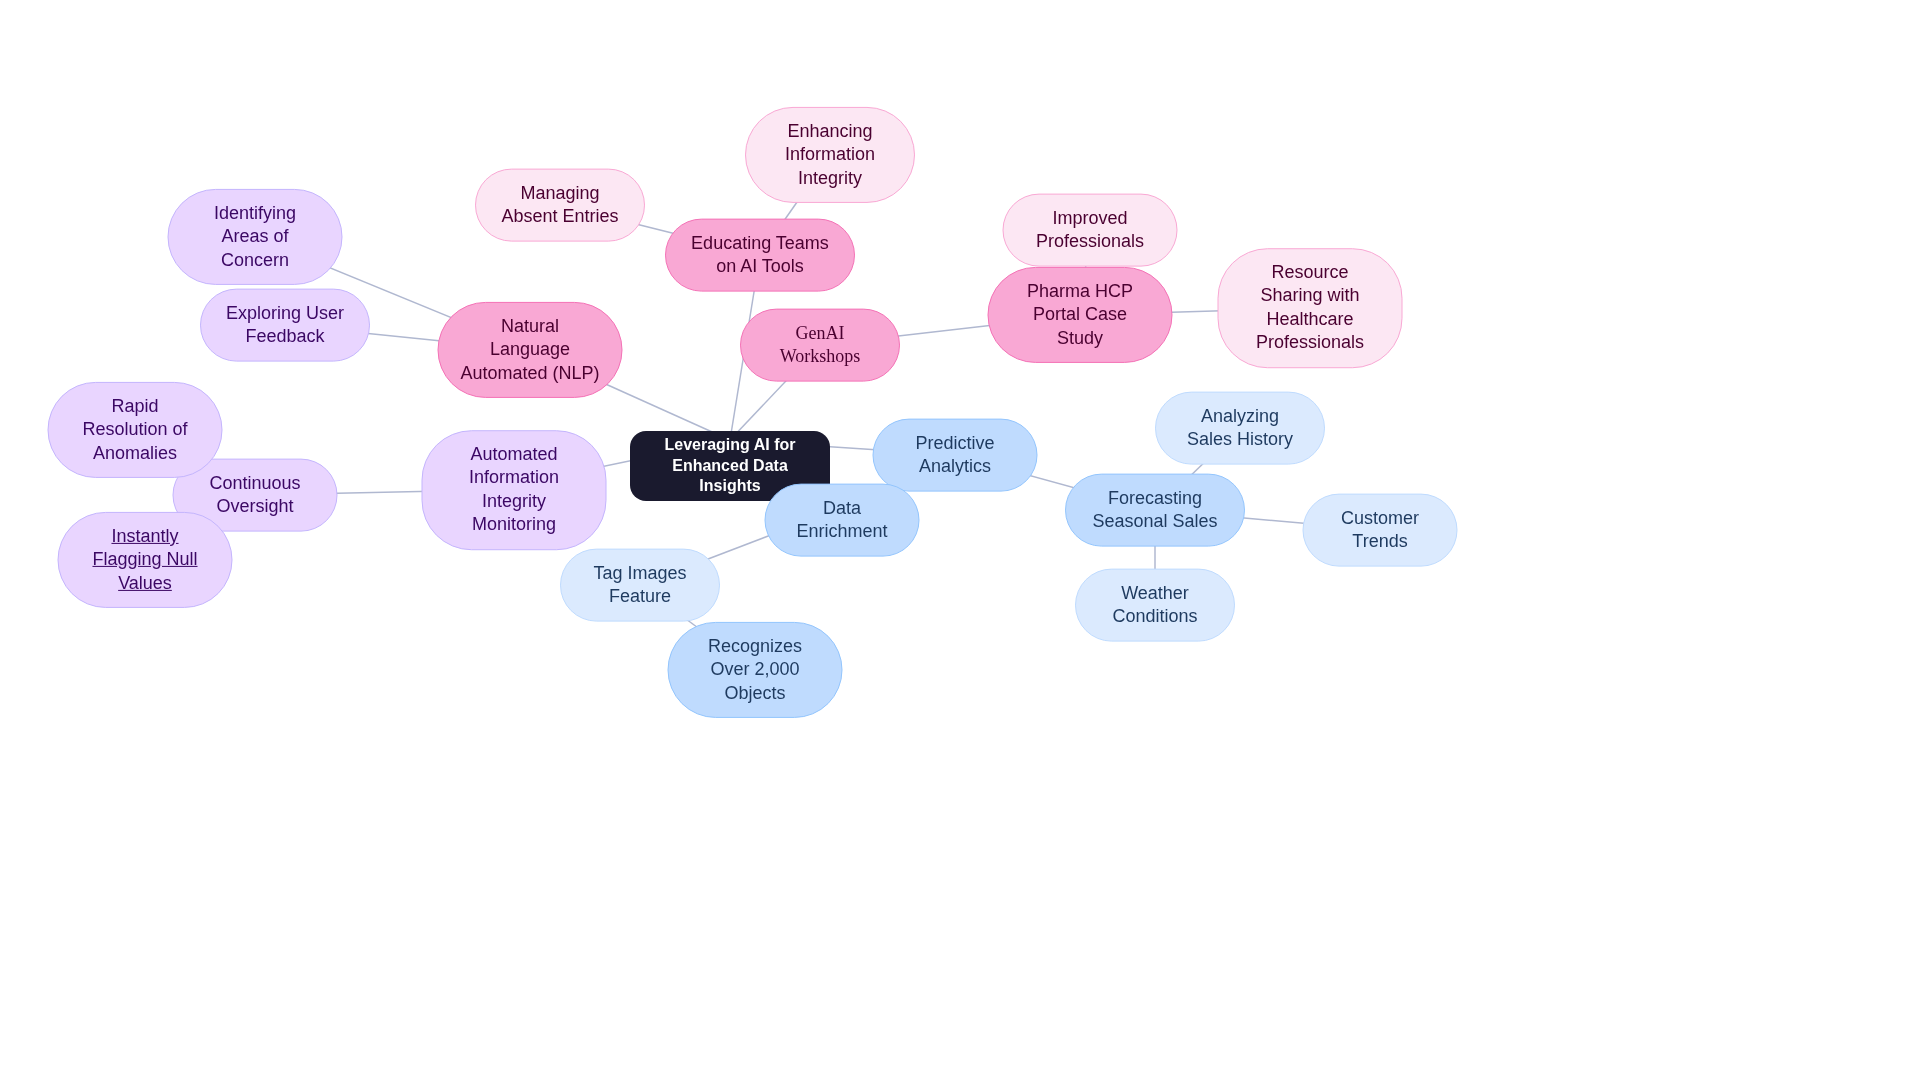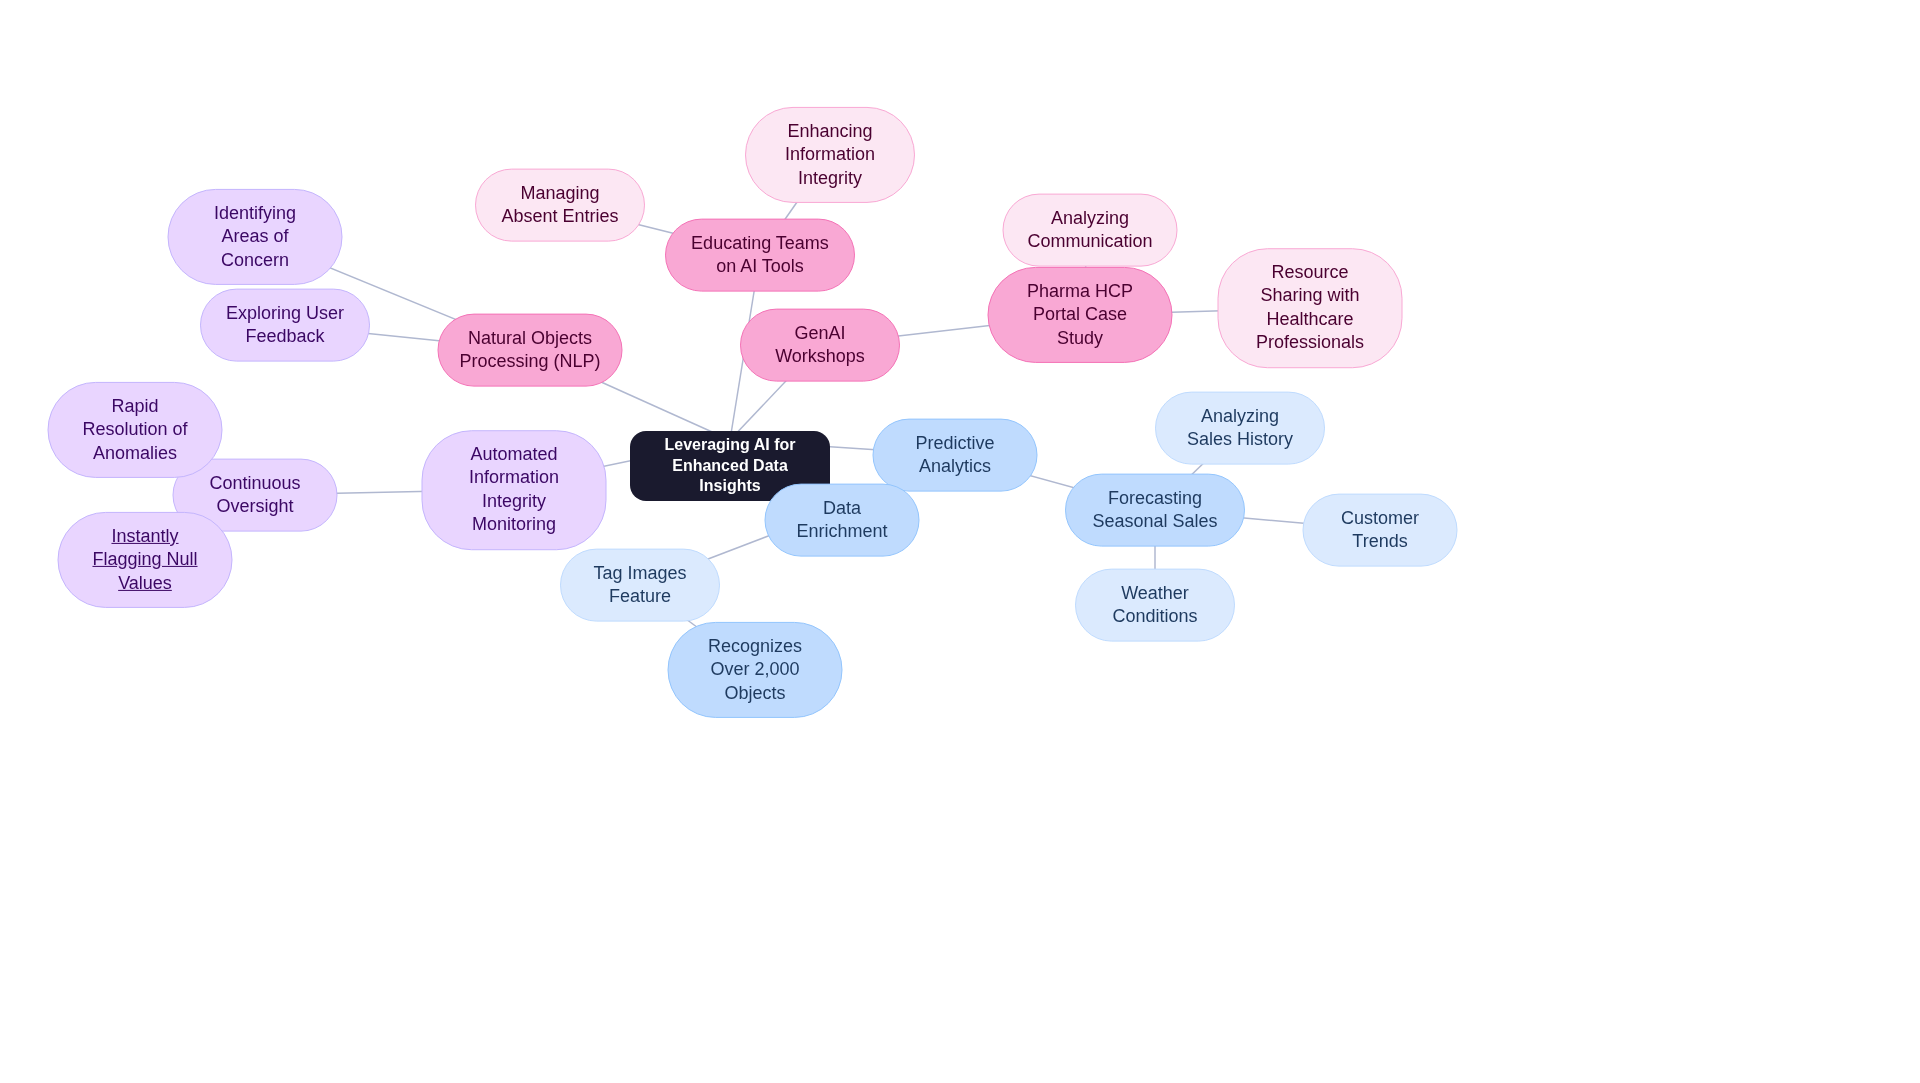--- a/index.html
+++ b/index.html
@@ -96,27 +96,27 @@
       <line x1="255" y1="495" x2="135" y2="430" stroke="#b0b8d0" stroke-width="1.5"></line>
       <line x1="255" y1="495" x2="145" y2="560" stroke="#b0b8d0" stroke-width="1.5"></line>
       <line x1="955" y1="455" x2="1155" y2="510" stroke="#b0b8d0" stroke-width="1.5"></line>
       <line x1="1155" y1="510" x2="1240" y2="428" stroke="#b0b8d0" stroke-width="1.5"></line>
       <line x1="1155" y1="510" x2="1380" y2="530" stroke="#b0b8d0" stroke-width="1.5"></line>
       <line x1="1155" y1="510" x2="1155" y2="605" stroke="#b0b8d0" stroke-width="1.5"></line>
       <line x1="810" y1="520" x2="640" y2="585" stroke="#b0b8d0" stroke-width="1.5"></line>
       <line x1="640" y1="585" x2="755" y2="670" stroke="#b0b8d0" stroke-width="1.5"></line>
     </svg>
 <div class="node node-center" style="left: 730px; top: 440px; width: 200px;">Leveraging AI for Enhanced Data Insights</div>
-    <div class="node node-pink" style="left: 530px; top: 350px; width: 185px;">Natural Objects Processing (NLP)</div>
+    <div class="node node-pink" style="left: 530px; top: 350px; width: 185px;">Natural Language Automated (NLP)</div>
     <div class="node node-pink" style="left: 760px; top: 255px; width: 190px;">Educating Teams on AI Tools</div>
     <div class="node node-pink-light" style="left: 830px; top: 155px; width: 170px;">Enhancing Information Integrity</div>
     <div class="node node-pink-light" style="left: 560px; top: 205px; width: 170px;">Managing Absent Entries</div>
-    <div class="node node-pink" style="left: 820px; top: 345px; width: 160px;">GenAI Workshops</div>
+    <div class="node node-pink" style="left: 820px; top: 345px; width: 160px; font-family: Liberation Serif, serif;">GenAI Workshops</div>
     <div class="node node-pink" style="left: 1080px; top: 315px; width: 185px;">Pharma HCP Portal Case Study</div>
-    <div class="node node-pink-light" style="left: 1090px; top: 230px; width: 175px;">Analyzing Communication</div>
+    <div class="node node-pink-light" style="left: 1090px; top: 230px; width: 175px;">Improved Professionals</div>
     <div class="node node-pink-light" style="left: 1310px; top: 308px; width: 185px;">Resource Sharing with Healthcare Professionals</div>
     <div class="node node-purple" style="left: 255px; top: 237px; width: 175px;">Identifying Areas of Concern</div>
     <div class="node node-purple" style="left: 285px; top: 325px; width: 170px;">Exploring User Feedback</div>
     <div class="node node-purple" style="left: 514px; top: 490px; width: 185px;">Automated Information Integrity Monitoring</div>
     <div class="node node-purple" style="left: 255px; top: 495px; width: 165px;">Continuous Oversight</div>
     <div class="node node-purple" style="left: 135px; top: 430px; width: 175px;">Rapid Resolution of Anomalies</div>
     <div class="node node-purple" style="left: 145px; top: 560px; width: 175px; text-decoration: underline;">Instantly Flagging Null Values</div>
     <div class="node node-blue" style="left: 955px; top: 455px; width: 165px;">Predictive Analytics</div>
     <div class="node node-blue" style="left: 842px; top: 520px; width: 155px;">Data Enrichment</div>
     <div class="node node-blue-light" style="left: 640px; top: 585px; width: 160px;">Tag Images Feature</div>

